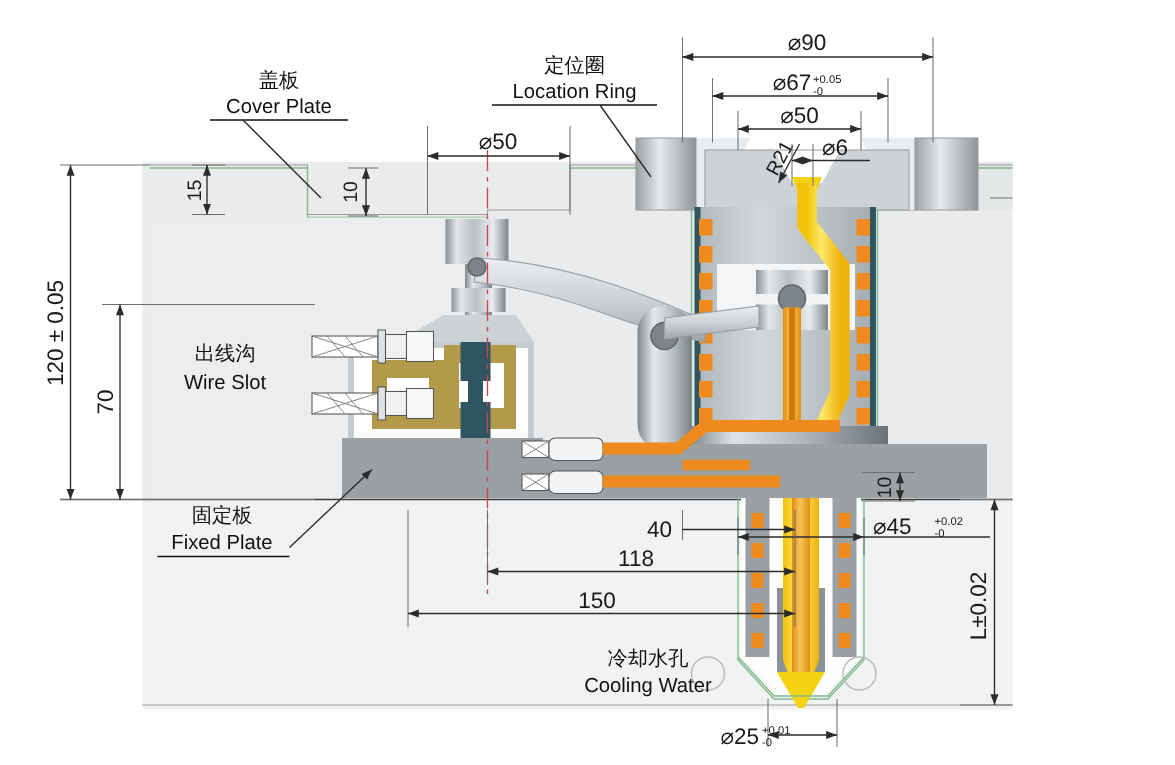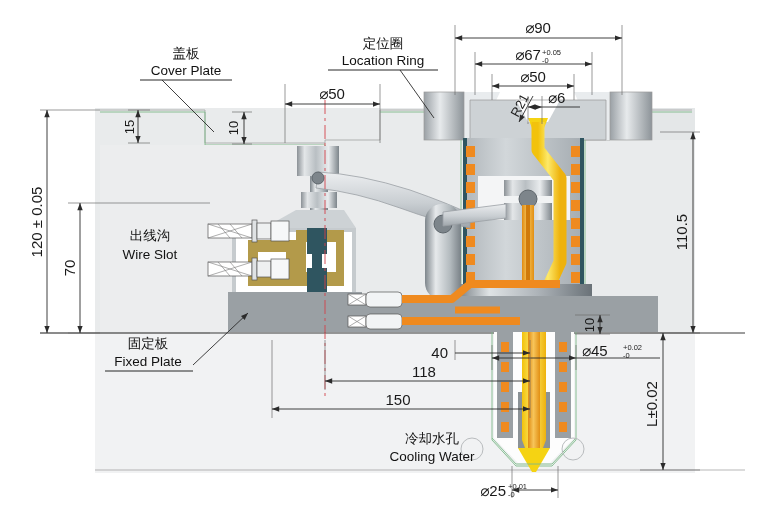--- a/index.html
+++ b/index.html
@@ -1,17 +1,17 @@
 <!DOCTYPE html>
 <html><head>
 <meta charset="utf-8">
 <style>
   html,body{margin:0;padding:0;background:#ffffff;}
   body{font-family:"Liberation Sans","DejaVu Sans",sans-serif;}
-  #stage{position:relative;width:783px;height:510px;background:#ffffff;overflow:hidden;}
+  #stage{position:relative;width:675px;height:510px;background:#ffffff;overflow:hidden;}
   svg{display:block;}
   .dimtxt{font-family:"Liberation Sans","DejaVu Sans",sans-serif;font-size:15px;fill:#1a1a1a;}
   .dimtxt.sm{font-size:13px;}
   .tol{font-size:7.5px;fill:#1a1a1a;}
   .lbl-cn{font-family:"DejaVu Sans",sans-serif;font-size:13.5px;fill:#111;}
   .lbl-en{font-family:"Liberation Sans","DejaVu Sans",sans-serif;font-size:13.5px;fill:#111;}
   .dimline{stroke:#2b2b2b;stroke-width:0.9;fill:none;}
   .extline{stroke:#6f6f6f;stroke-width:0.7;fill:none;}
   .leader{stroke:#2b2b2b;stroke-width:0.9;fill:none;}
   .ctr{stroke:#d2424a;stroke-width:0.9;fill:none;stroke-dasharray:14 4 3 4;}

